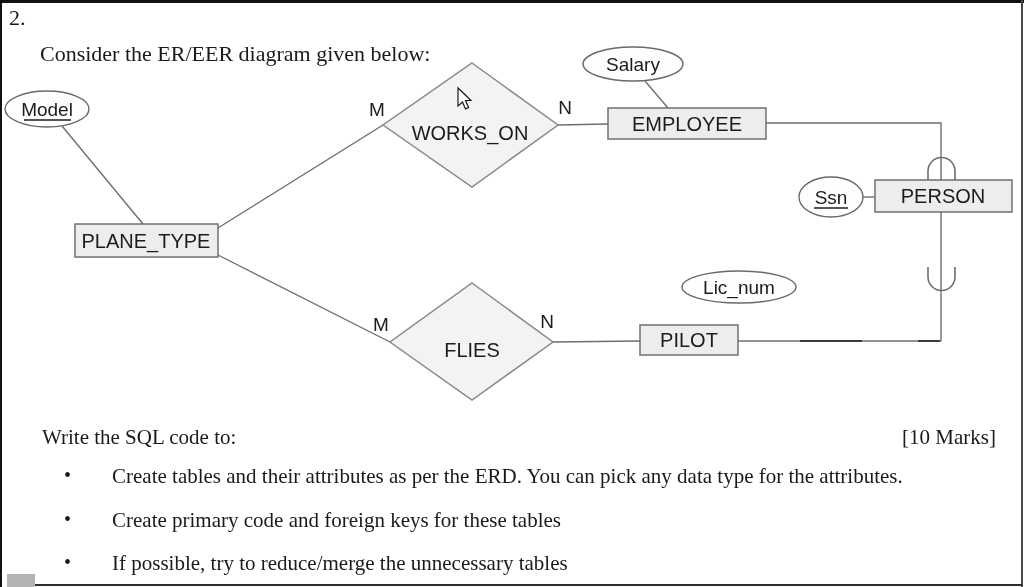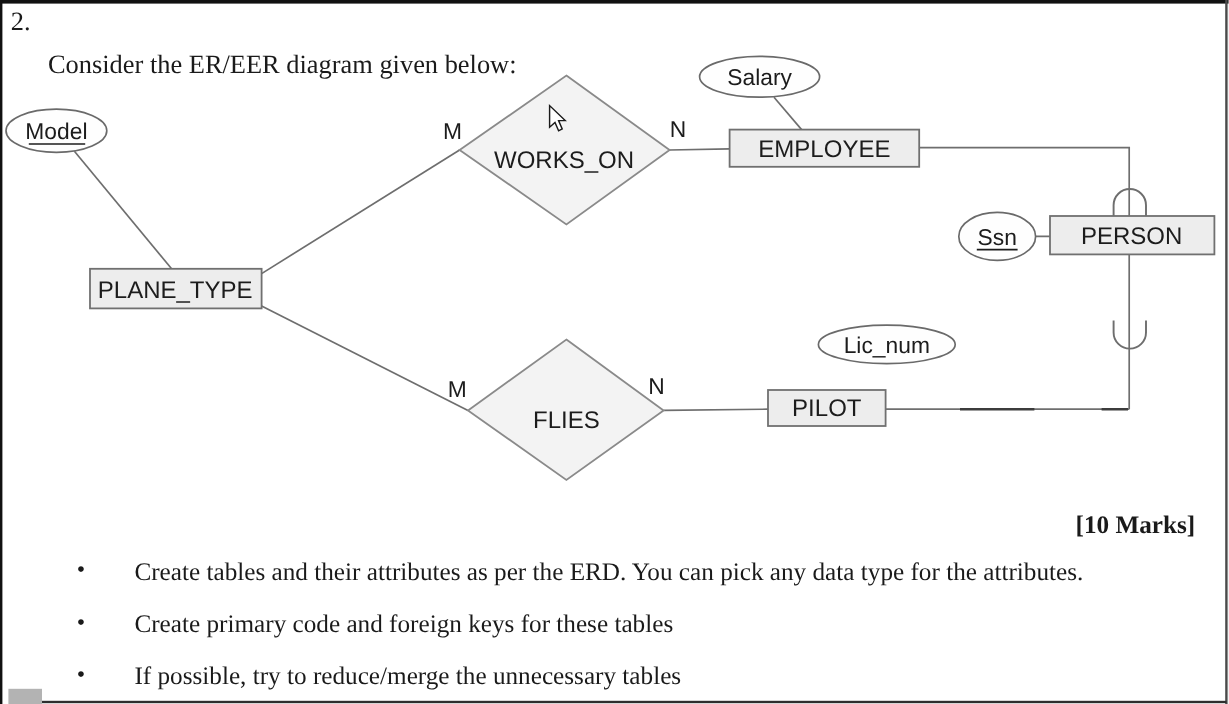--- a/index.html
+++ b/index.html
@@ -18,21 +18,21 @@
   .title-num { position:absolute; left:9px; top:0; }
   .title-text { position:absolute; left:40px; top:0;margin-top:36px; }
 
   svg.diagram { position:absolute; left:0; top:0; width:1024px; height:587px; }
   svg text { font-family:"Liberation Sans", sans-serif; fill:#1c1c1c; }
   .ent-label { font-size:20px; }
   .attr-label { font-size:19px; }
   .card-label { font-size:19px; }
 
   .footer-prompt { position:absolute; left:42px; top:425px; font-size:21px; }
-  .footer-marks  { position:absolute; right:28px; top:425px; font-size:21px;font-weight:bold; }
+  .footer-marks  { position:absolute; right:28px; top:425px; font-size:21px; }
   .bullet-item { position:absolute; left:64px; font-size:21px; }
   .bullet-item .dot { position:absolute; left:0; top:0px; font-size:20px; }
   .bullet-item .btxt { display:block; margin-left:48px; width:920px; }
   .b1 { top:464px; } .b2 { top:508px; } .b3 { top:551px; }
 </style>
 </head>
 <body>
 
 <div id="screen">
 
@@ -102,20 +102,21 @@
     <text x="472" y="357" text-anchor="middle" class="ent-label">FLIES</text>
 
     <text x="377" y="116" text-anchor="middle" class="card-label">M</text>
     <text x="565" y="114" text-anchor="middle" class="card-label">N</text>
     <text x="381" y="331" text-anchor="middle" class="card-label">M</text>
     <text x="547" y="328" text-anchor="middle" class="card-label">N</text>
 
     <path d="M 458 88 L 458 106 L 462.5 102 L 465.5 109 L 468.5 107.4 L 465.5 100.5 L 471 100.5 Z" fill="#ffffff" stroke="#1a1a1a" stroke-width="1.2"></path>
   </svg>
 
+  <div class="footer-prompt">Write the SQL code to:</div>
   <div class="footer-marks">[10 Marks]</div>
 
   <div class="bullet-item b1">
     <span class="dot">•</span>
     <span class="btxt">Create tables and their attributes as per the ERD. You can pick any data type for the attributes.</span>
   </div>
   <div class="bullet-item b2">
     <span class="dot">•</span>
     <span class="btxt">Create primary code and foreign keys for these tables</span>
   </div>

